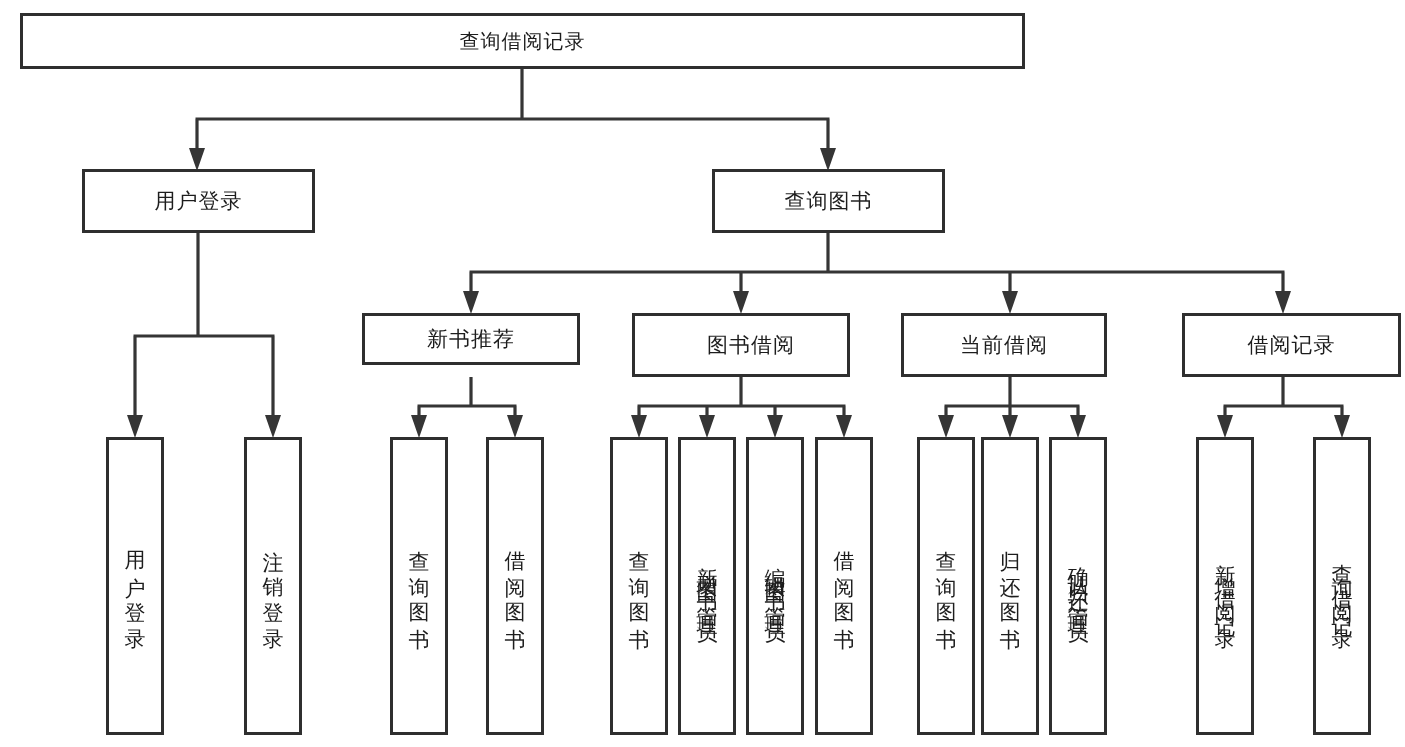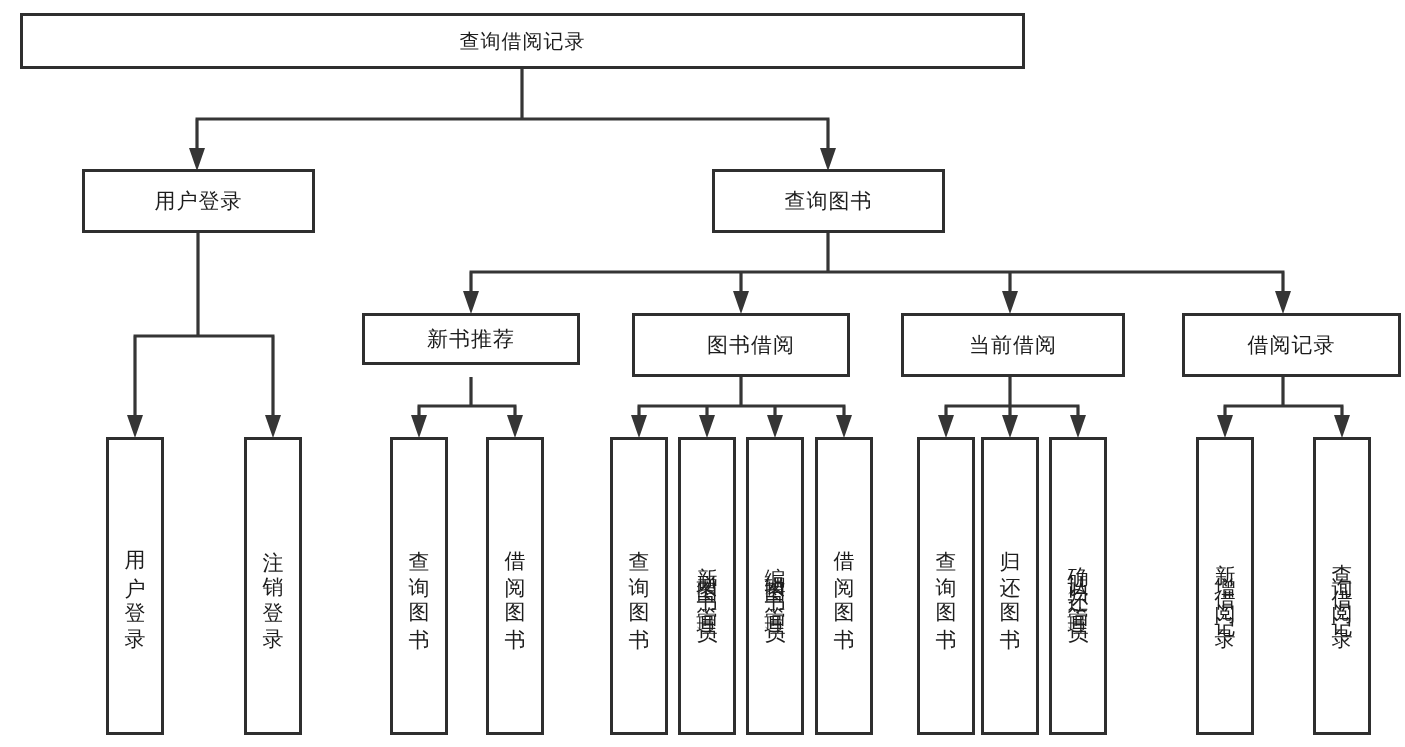--- a/index.html
+++ b/index.html
@@ -79,21 +79,21 @@
     <polygon points="1334,415 1350,415 1342,438"></polygon>
   </svg>
 
   <div class="node" style="left:20px;top:13px;width:1005px;height:56px;font-size:20px;">查询借阅记录</div>
 
   <div class="node" style="left:82px;top:169px;width:233px;height:64px;">用户登录</div>
   <div class="node" style="left:712px;top:169px;width:233px;height:64px;">查询图书</div>
 
   <div class="node" style="left:362px;top:313px;width:218px;height:52px;">新书推荐</div>
   <div class="node" style="left:632px;top:313px;width:218px;height:64px;padding-left:20px;">图书借阅</div>
-  <div class="node" style="left:901px;top:313px;width:224px;height:64px;">当前借阅</div>
+  <div class="node" style="left:901px;top:313px;width:206px;height:64px;">当前借阅</div>
   <div class="node" style="left:1174px;top:313px;width:219px;height:64px;margin-left:8px;">借阅记录</div>
 
   <div class="node leaf" style="left:106px;">
     <span class="vtext ls-wide">用户登录</span>
   </div>
   <div class="node leaf" style="left:244px;">
     <span class="vtext ls-wide">注销登录</span>
   </div>
 
   <div class="node leaf" style="left:390px;">

